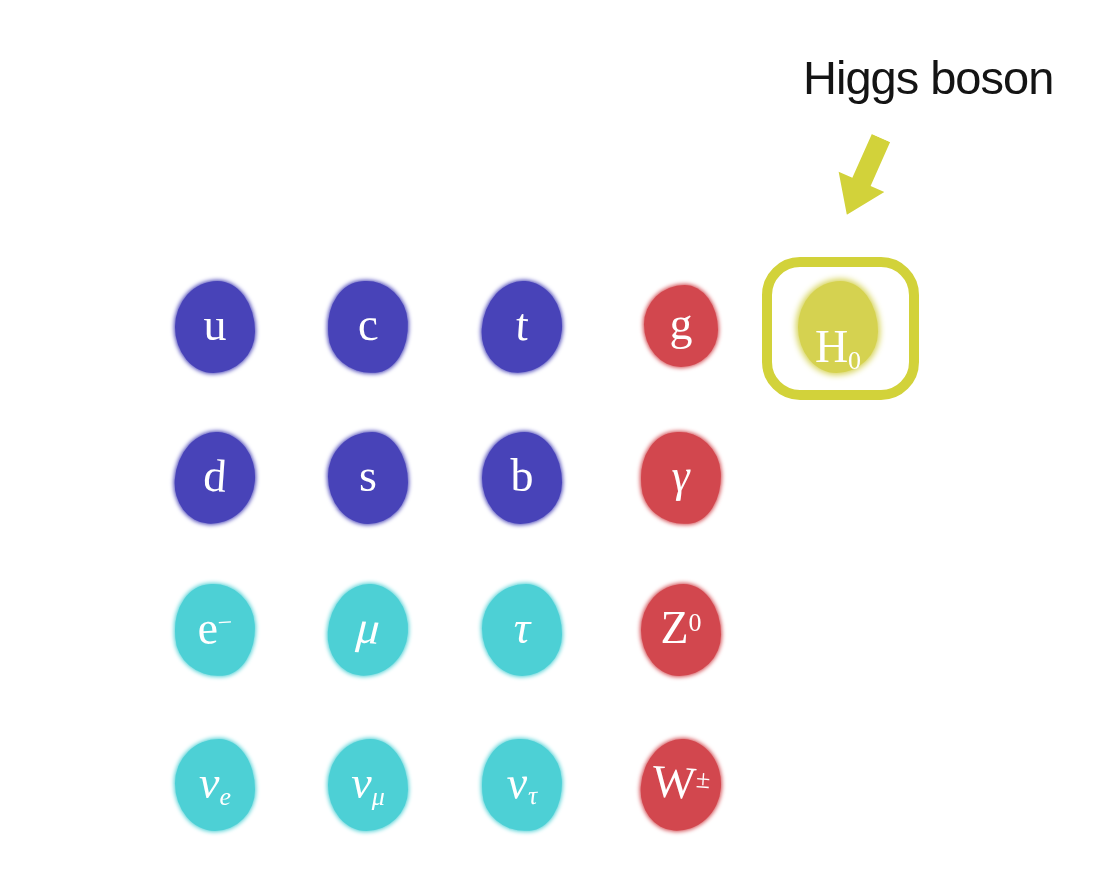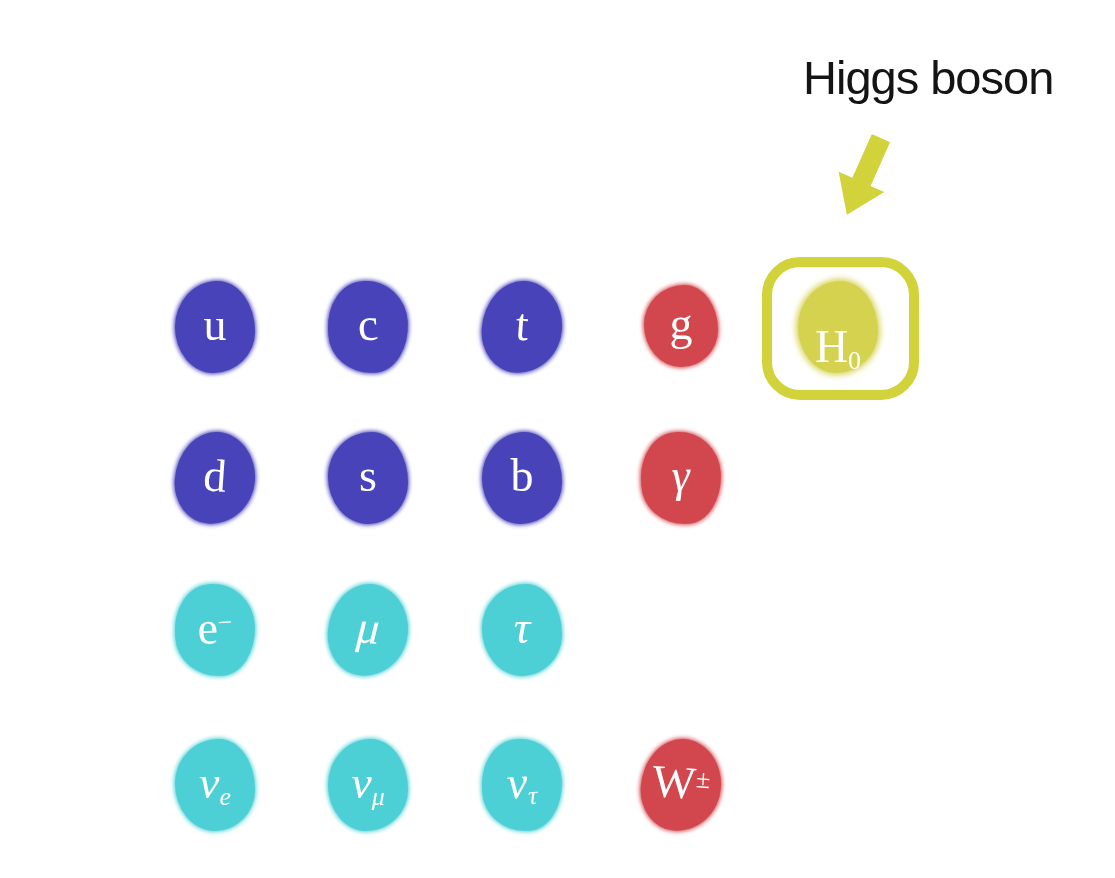--- a/index.html
+++ b/index.html
@@ -135,20 +135,23 @@
 
   <div class="blob lepton v2 c1 r3">
     <span class="lbl"><span class="base">e</span><sub></sub><sup>−</sup></span>
   </div>
   <div class="blob lepton v3 c2 r3">
     <span class="lbl italic"><span class="base">μ</span><sub></sub><sup></sup></span>
   </div>
   <div class="blob lepton v4 c3 r3">
     <span class="lbl italic"><span class="base">τ</span><sub></sub><sup></sup></span>
   </div>
+  <div class="blob boson v1 c4 r3">
+    <span class="lbl"><span class="base">Z</span><sub></sub><sup>0</sup></span>
+  </div>
 
   <div class="blob lepton v1 c2 r4">
     <span class="lbl italic"><span class="base">ν</span><sub>μ</sub><sup></sup></span>
   </div>
   <div class="blob lepton v4 c1 r4">
     <span class="lbl italic"><span class="base">ν</span><sub>e</sub><sup></sup></span>
   </div>
   <div class="blob lepton v2 c3 r4">
     <span class="lbl italic"><span class="base">ν</span><sub>τ</sub><sup></sup></span>
   </div>

